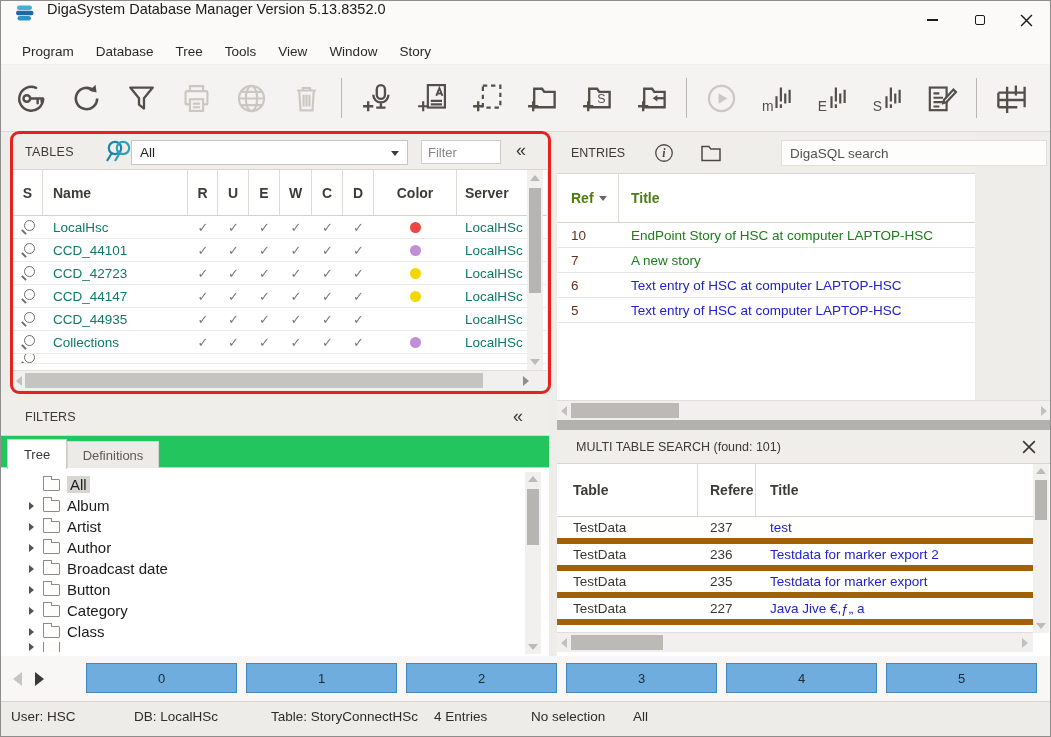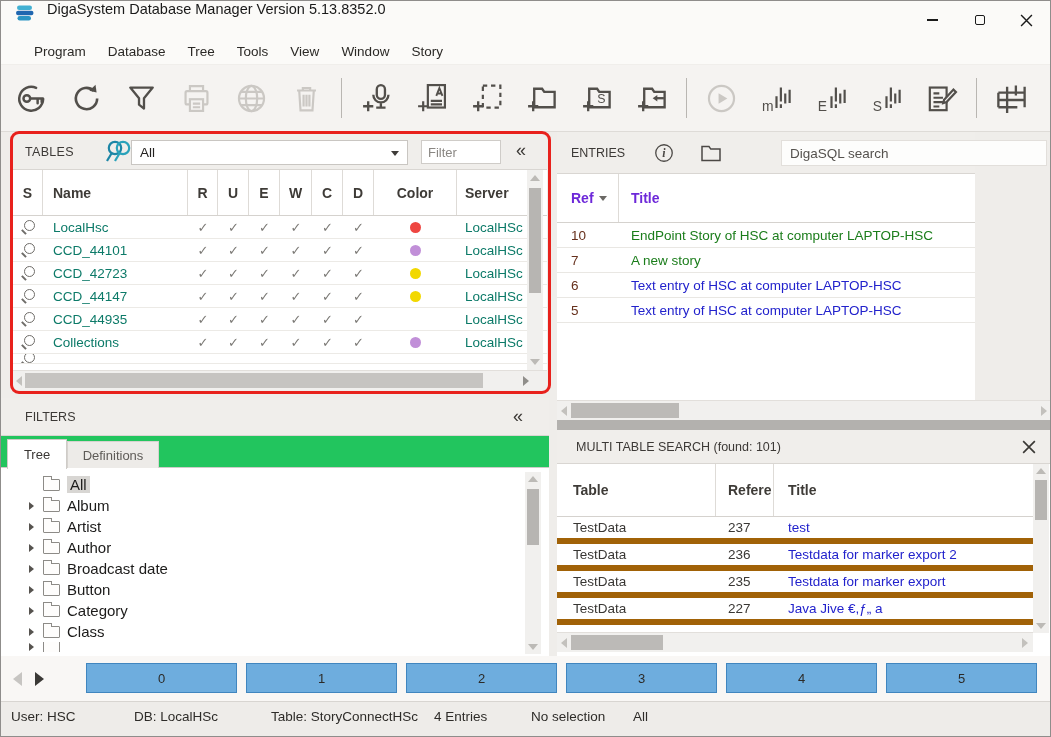--- a/index.html
+++ b/index.html
@@ -10,21 +10,21 @@
   
   .titlebar { position:absolute; left:0; top:0; width:100%; height:38px; background:#fbfaf8; display:flex; align-items:flex-start; }
   .app-icon { width:24px; height:24px; margin-left:12px; }
   .wtitle { margin-left:10px; font-size:14.5px; color:#191919; }
   .win-controls { position:absolute; right:0; top:0; height:38px; display:flex; }
   .win-btn { width:47px; height:38px; display:flex; align-items:center; justify-content:center; cursor:default; }
   .glyph-min { width:11px; height:1.4px; background:#1a1a1a; }
   .glyph-max { width:10px; height:10px; border:1.3px solid #1a1a1a; border-radius:2px; }
 
   
-  .menubar { position:absolute; left:0; top:38px; width:100%; height:26px; background:#fbfaf8; display:flex; align-items:center; padding-left:22px; border-bottom:1px solid #f0eeeb; }
+  .menubar { position:absolute; left:0; top:38px; width:100%; height:26px; background:#fbfaf8; display:flex; align-items:center; padding-left:10px; border-bottom:1px solid #f0eeeb; }
   .menu-item { font-size:13.5px; color:#2b2926; padding:3px 11px; }
 
   
   .toolbar { position:absolute; left:0; top:64px; width:100%; height:67px; background:#f5f3f1; border-bottom:1px solid #dedbd7; display:flex; align-items:center; padding-left:3px; }
   .tool { width:55px; height:48px; display:flex; align-items:center; justify-content:center; color:#524f4b; flex:0 0 auto; }
   .tool svg { width:35px; height:35px; }
   .tool.disabled { color:#cbc8c4; }
   .tsep { width:1px; height:40px; background:#b9b6b2; margin:0 7px; flex:0 0 auto; }
 
   
@@ -91,38 +91,38 @@
   .folder { position:relative; width:17px; height:12px; border:1px solid #8d8b87; border-radius:1px; background:#fefdfc; margin-right:7px; flex:0 0 auto; }
   .folder::before { content:""; position:absolute; top:-3.5px; left:-1px; width:7px; height:2.5px; border:1px solid #8d8b87; border-bottom:none; background:#fefdfc; }
   .tlabel.sel { background:#d8d6d3; padding:0 3px; }
 
   
   .entries-panel { position:absolute; left:556px; top:0; width:418px; height:288px; background:#fff; }
   .entries-head { height:42px; padding-left:14px; position:relative; }
   .ehead-icon { position:absolute; top:10px; }
   .search-box { position:absolute; left:224px; top:8px; width:266px; height:26px; border:1px solid #e2dfdb; background:#fdfdfc; font-family:"Liberation Sans",sans-serif; font-size:13.5px; color:#393734; padding:0 8px; outline:none; }
   .search-box::placeholder { color:#55524e; }
-  .egrid-head { display:flex; height:49px; background:#fff; border-bottom:1px solid #d5d2ce; font-weight:bold; font-size:14px; color:#6d28d9; align-items:center; }
+  .egrid-head { display:flex; height:49px; background:#fff; border-bottom:1px solid #d5d2ce; font-weight:bold; font-size:14px; color:#4d7c0f; align-items:center; }
   .eh-ref { width:62px; padding-left:14px; display:flex; align-items:center; border-right:1px solid #dedbd7; height:100%; }
   .eh-title { padding-left:12px; }
   .ref-caret { margin-left:5px; width:0; height:0; border-left:4px solid transparent; border-right:4px solid transparent; border-top:5px solid #6b6965; }
   .erow { display:flex; height:25px; align-items:center; border-bottom:1px solid #e9e7e3; font-size:13.5px; }
   .e-ref { width:62px; padding-left:14px; color:#66301c; }
   .e-title { padding-left:12px; }
 
   .hsplit { position:absolute; left:556px; top:288px; width:495px; height:10px; background:#b3b1ae; }
 
   
   .mts-panel { position:absolute; left:556px; top:298px; width:495px; height:226px; background:#fff; }
   .mts-head { height:34px; padding-left:19px; position:relative; }
   .mts-close { position:absolute; right:14px; top:8px; width:18px; height:18px; display:flex; align-items:center; justify-content:center; }
   .mgrid-head { display:flex; height:53px; background:#fff; border-bottom:1px solid #d5d2ce; font-weight:bold; font-size:14px; color:#3e3b37; align-items:stretch; width:476px; }
   .mh { display:flex; align-items:center; border-right:1px solid #dedbd7; }
   .mh:last-child { border-right:none; }
-  .m-table { width:159px; padding-left:16px; }
+  .m-table { width:141px; padding-left:16px; }
   .m-ref { width:58px; padding-left:12px; }
   .m-title { flex:1; padding-left:14px; }
   .mrow { display:flex; height:27px; align-items:center; border-bottom:6px solid #a16207; font-size:13.5px; color:#393734; width:476px; }
   .mrow .m-title { color:#2222cc; }
 
   
   .pagebar { position:absolute; left:0; top:655px; width:100%; height:45px; background:#f9f7f5; }
   .pnav { position:absolute; top:16px; width:0; height:0; }
   .pnav.prev { left:12px; border-top:7px solid transparent; border-bottom:7px solid transparent; border-right:9px solid #c7c5c2; }
   .pnav.next { left:34px; border-top:7px solid transparent; border-bottom:7px solid transparent; border-left:9px solid #3b3936; }

